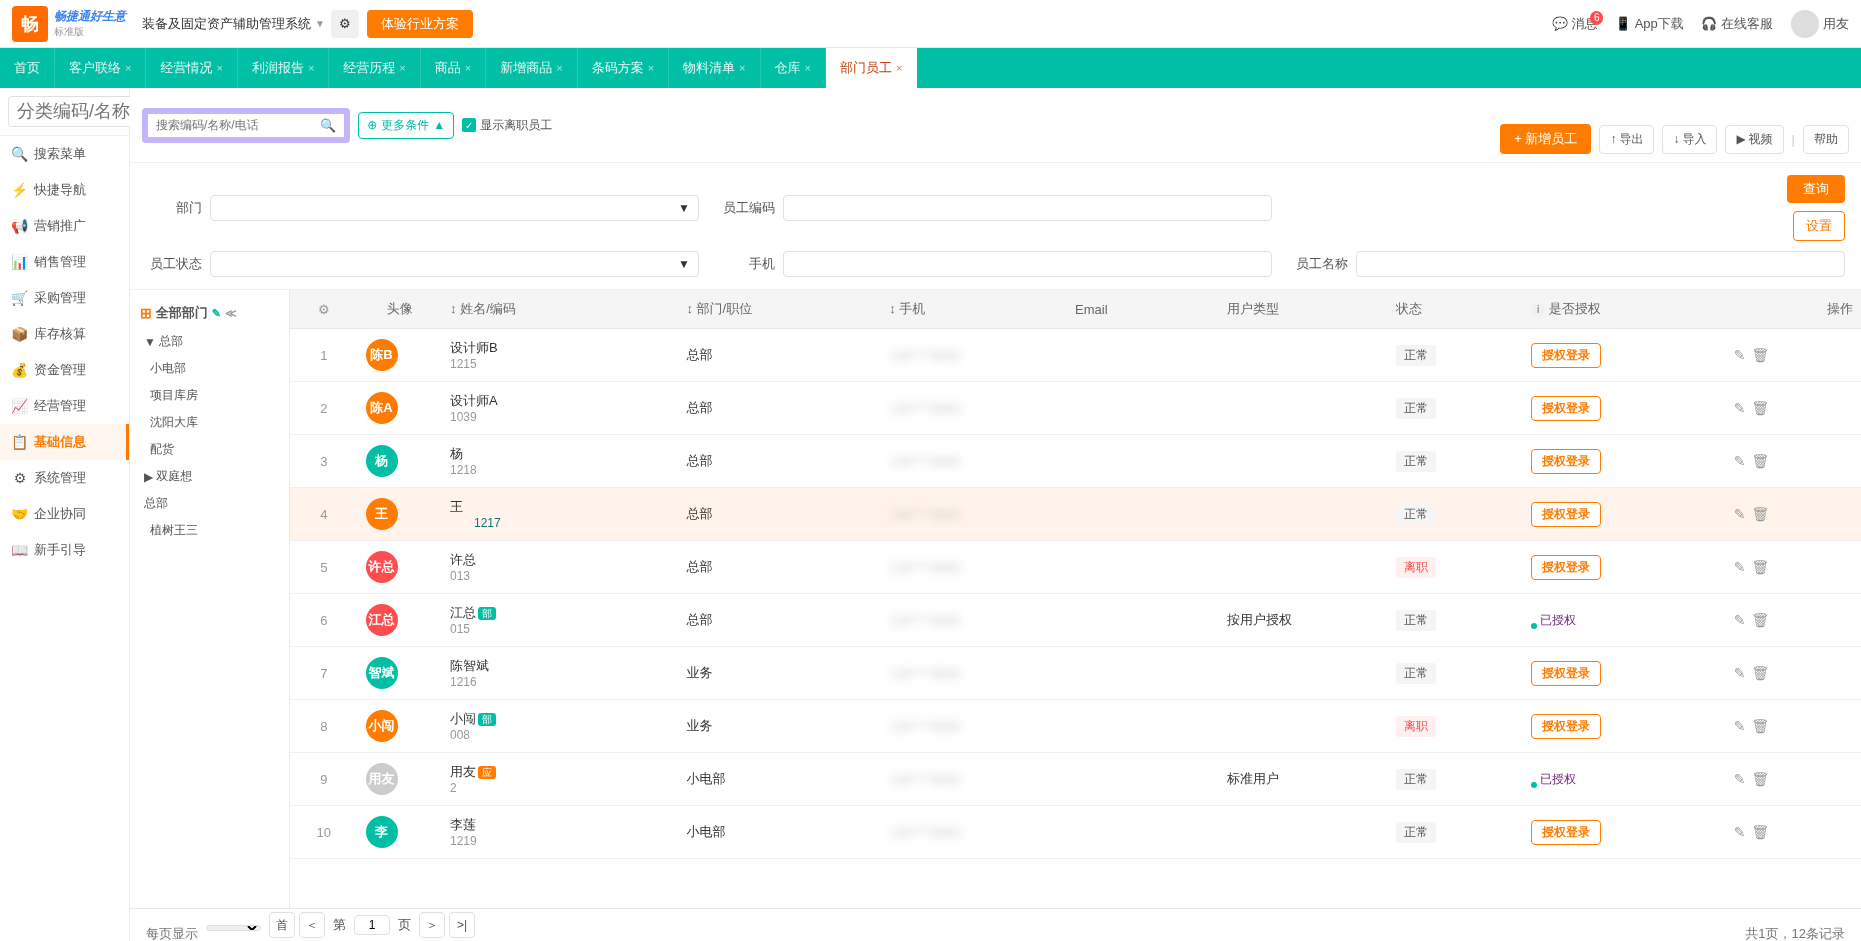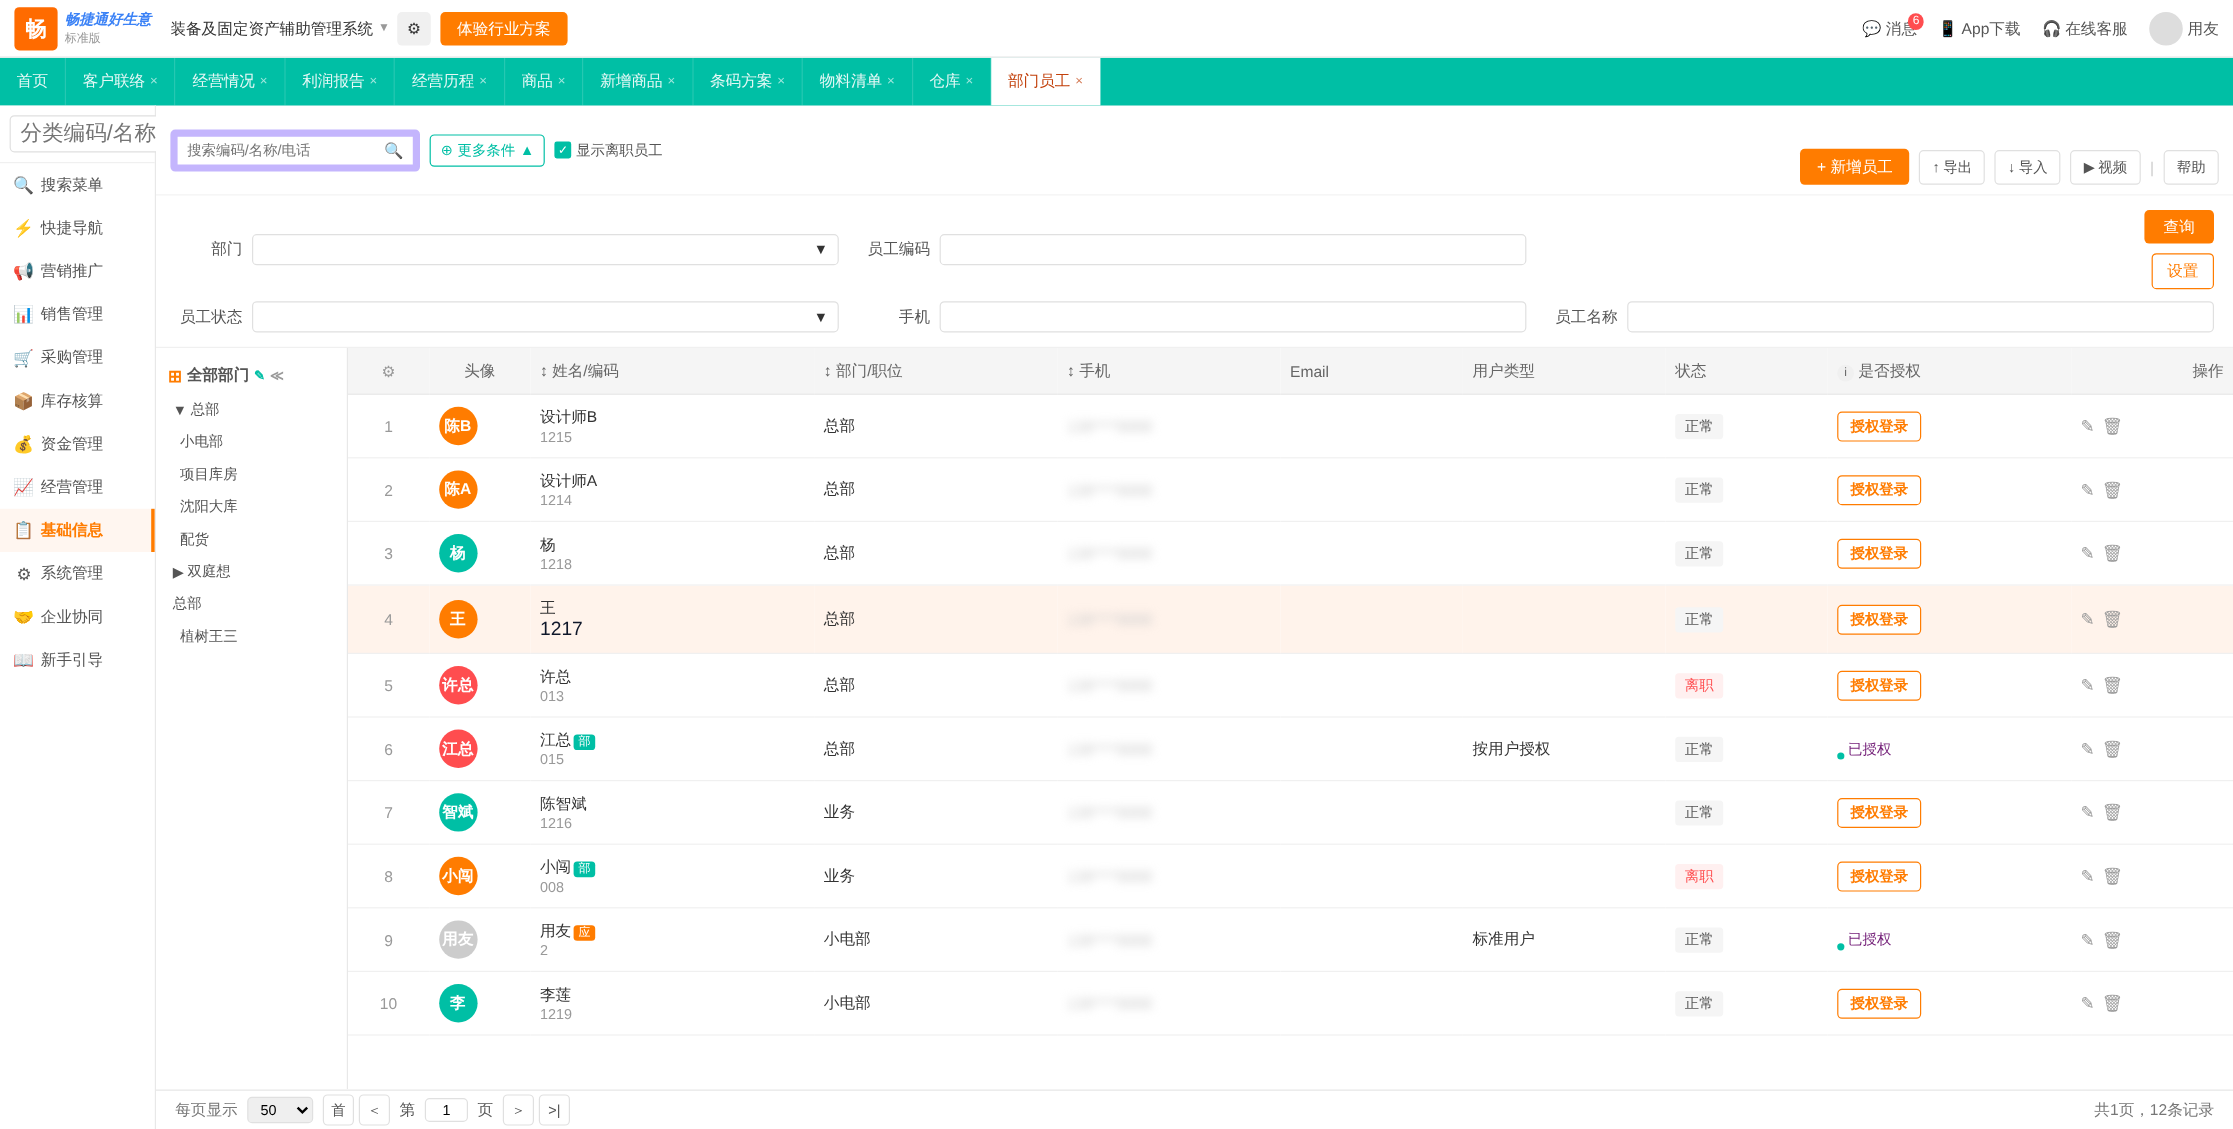--- a/index.html
+++ b/index.html
@@ -91,21 +91,21 @@
     .col-name { width: 140px; }
     .col-dept { width: 120px; }
     .col-phone { width: 110px; }
     .col-email { width: 90px; }
     .col-utype { width: 100px; }
     .col-status { width: 80px; }
     .col-auth { width: 120px; }
     .col-op { width: 80px; text-align: right; }
 
     
-    .pagination { height: 29px; background: #fff; border-top: 1px solid #e8e8e8; display: flex; align-items: center; padding: 16px 16px; gap: 8px; font-size: 13px; color: #555; }
+    .pagination { height: 29px; background: #fff; border-top: 1px solid #e8e8e8; display: flex; padding: 16px 16px; gap: 8px; font-size: 13px; color: #555; }
     .pagination .label { color: #777; }
     .page-size-select { border: 1px solid #e0e0e0; border-radius: 4px; padding: 2px 6px; font-size: 12px; }
     .page-nav { display: flex; align-items: center; gap: 4px; }
     .page-btn { width: 26px; height: 26px; display: flex; align-items: center; justify-content: center; border: 1px solid #e0e0e0; border-radius: 4px; cursor: pointer; font-size: 12px; }
     .page-input { width: 36px; border: 1px solid #e0e0e0; border-radius: 4px; text-align: center; padding: 2px; font-size: 12px; }
     .page-total { margin-left: auto; color: #777; }
     .blurred { filter: blur(4px); color: #ccc; }
   </style>
 </head>
 <body>
@@ -367,21 +367,21 @@
       </div>
     </td>
   </tr>
               <tr>
     <td class="col-num">2</td>
     <td class="col-avatar">
       <div class="avatar-circle" style="background:#ff7c00;">陈A</div>
     </td>
     <td class="col-name">
       <div style="font-weight:500;">设计师A</div>
-      <div style="color:#999;font-size:12px;">1214</div>
+      <div style="color:#999;font-size:12px;">1039</div>
     </td>
     <td class="col-dept">总部</td>
     <td class="col-phone">
       <span class="blurred">138****8888</span>
     </td>
     <td class="col-email"></td>
     <td class="col-utype"></td>
     <td class="col-status"><span class="status-normal">正常</span></td>
     <td class="col-auth"><button class="btn-auth">授权登录</button></td>
     <td class="col-op">
@@ -415,21 +415,21 @@
       </div>
     </td>
   </tr>
               <tr class="highlighted">
     <td class="col-num">4</td>
     <td class="col-avatar">
       <div class="avatar-circle" style="background:#ff7c00;">王</div>
     </td>
     <td class="col-name">
       <div style="font-weight:500;">王</div>
-      <div style="color:#0f172a;font-size:16px;">1217</div>
+      <div style="color:#0f766e;font-size:12px;margin-left:24px;">1217</div>
     </td>
     <td class="col-dept">总部</td>
     <td class="col-phone">
       <span class="blurred">138****8888</span>
     </td>
     <td class="col-email"></td>
     <td class="col-utype"></td>
     <td class="col-status"><span class="status-normal">正常</span></td>
     <td class="col-auth"><button class="btn-auth">授权登录</button></td>
     <td class="col-op">

